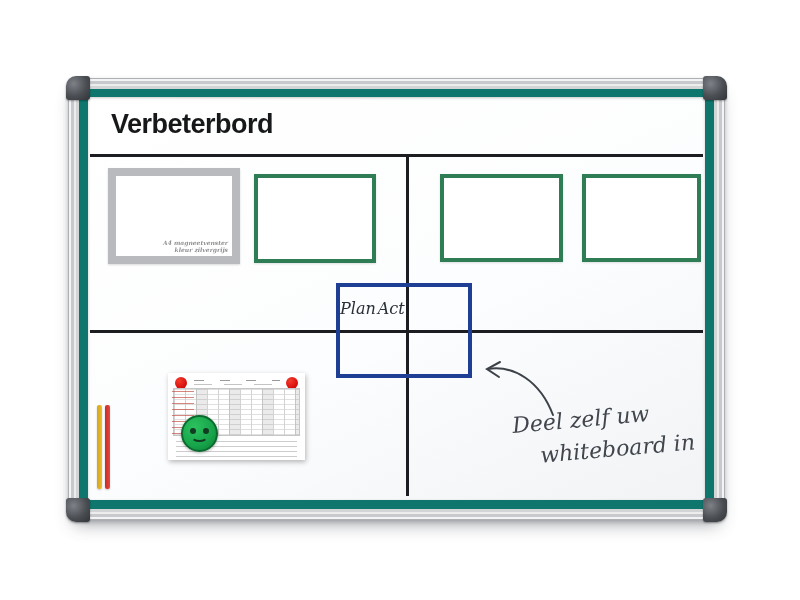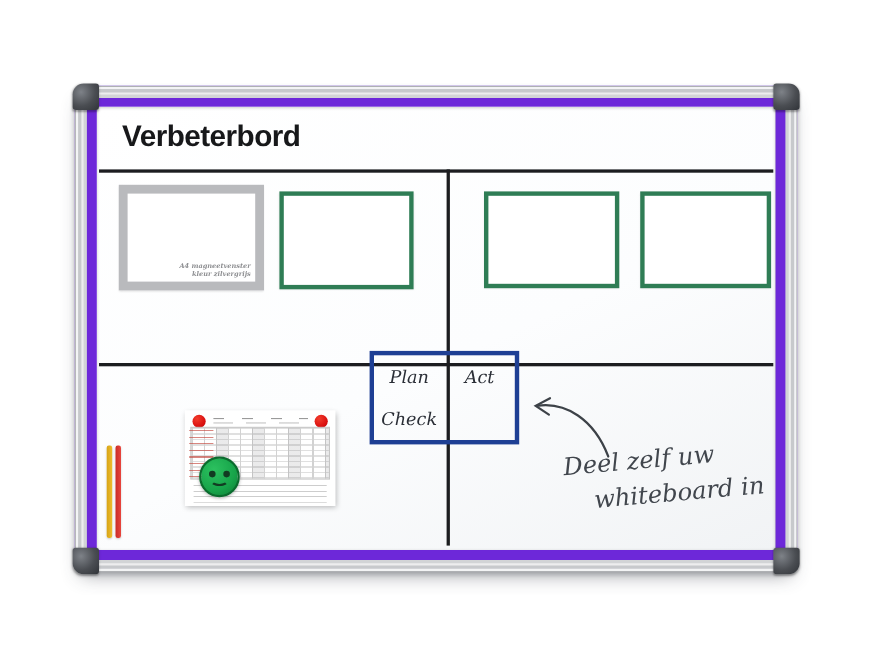--- a/index.html
+++ b/index.html
@@ -4,21 +4,21 @@
 <style>
   * { margin:0; padding:0; box-sizing:border-box; }
   html,body { width:800px; height:600px; background:#ffffff; overflow:hidden;
               font-family:"Liberation Sans", sans-serif; }
 
   .stage { position:relative; width:800px; height:600px; background:#ffffff; }
 
   
   .board-frame {
     position:absolute; left:68px; top:78px; width:657px; height:442px;
-    background:#6d28d9;
+    background:#0f766e;
     border-radius:6px;
     box-shadow:
       inset 0 0 0 1px #aeb0b3,
       inset 0 0 0 3px #f3f4f5,
       inset 0 0 0 6px #c7c9cc,
       inset 0 0 0 8px #ededee,
       inset 0 0 0 11px #d2d4d6,
       0 10px 16px -6px rgba(55,60,70,0.45),
       0 2px 4px rgba(70,75,85,0.25);
   }
@@ -57,23 +57,23 @@
   .win-caption { position:absolute; right:4px; bottom:3px; text-align:right;
                font-family:"DejaVu Serif", serif; font-style:italic; font-weight:bold;
                font-size:6px; line-height:7px; color:#8f9093; white-space:pre-line; }
   .win-green { border:4px solid #2f7d55; box-shadow:0 1px 2px rgba(0,0,0,0.12); }
   .win-g1 { left:166px; top:77px; width:122px; height:89px; }
   .win-g2 { left:352px; top:77px; width:123px; height:88px; }
   .win-g3 { left:494px; top:77px; width:119px; height:88px; }
 
   
   .pdca {
-    position:absolute; left:248px; top:186px; width:136px; height:85px;
+    position:absolute; left:248px; top:186px; width:136px; height:95px;
     border:4px solid #1e3f94; background:transparent;
-    display:grid; grid-template-columns:1fr 1fr; grid-template-rows:1fr 1fr;margin-top:36px;
+    display:grid; grid-template-columns:1fr 1fr 1fr 1fr; grid-template-rows:1fr 1fr;
   }
   .pdca-cell { display:flex; align-items:center; justify-content:center;
     font-family:"DejaVu Serif", serif; font-style:italic; font-size:16px; color:#2a2e36; }
 
   
   .doc {
     position:absolute; left:80px; top:276px; width:137px; height:87px;
     background:#ffffff; box-shadow:1px 2px 5px rgba(0,0,0,0.28);
   }
   .doc-magnet { position:absolute; top:4px; width:12px; height:12px; border-radius:50%;
@@ -139,21 +139,20 @@
 kleur zilvergrijs</div>
       </div>
 
       <div class="win win-green win-g1"></div>
       <div class="win win-green win-g2"></div>
       <div class="win win-green win-g3"></div>
 
       <div class="pdca">
         <div class="pdca-cell">Plan</div>
         <div class="pdca-cell">Act</div>
-        <div class="pdca-cell">Check</div>
       </div>
 
       <div class="doc">
         <div class="doc-magnet doc-magnet-left"></div>
         <div class="doc-magnet doc-magnet-right"></div>
         <div class="doc-header"></div>
         <div class="doc-table"></div>
         <div class="doc-labels"></div>
         <div class="doc-footer"></div>
         <div class="smiley">

